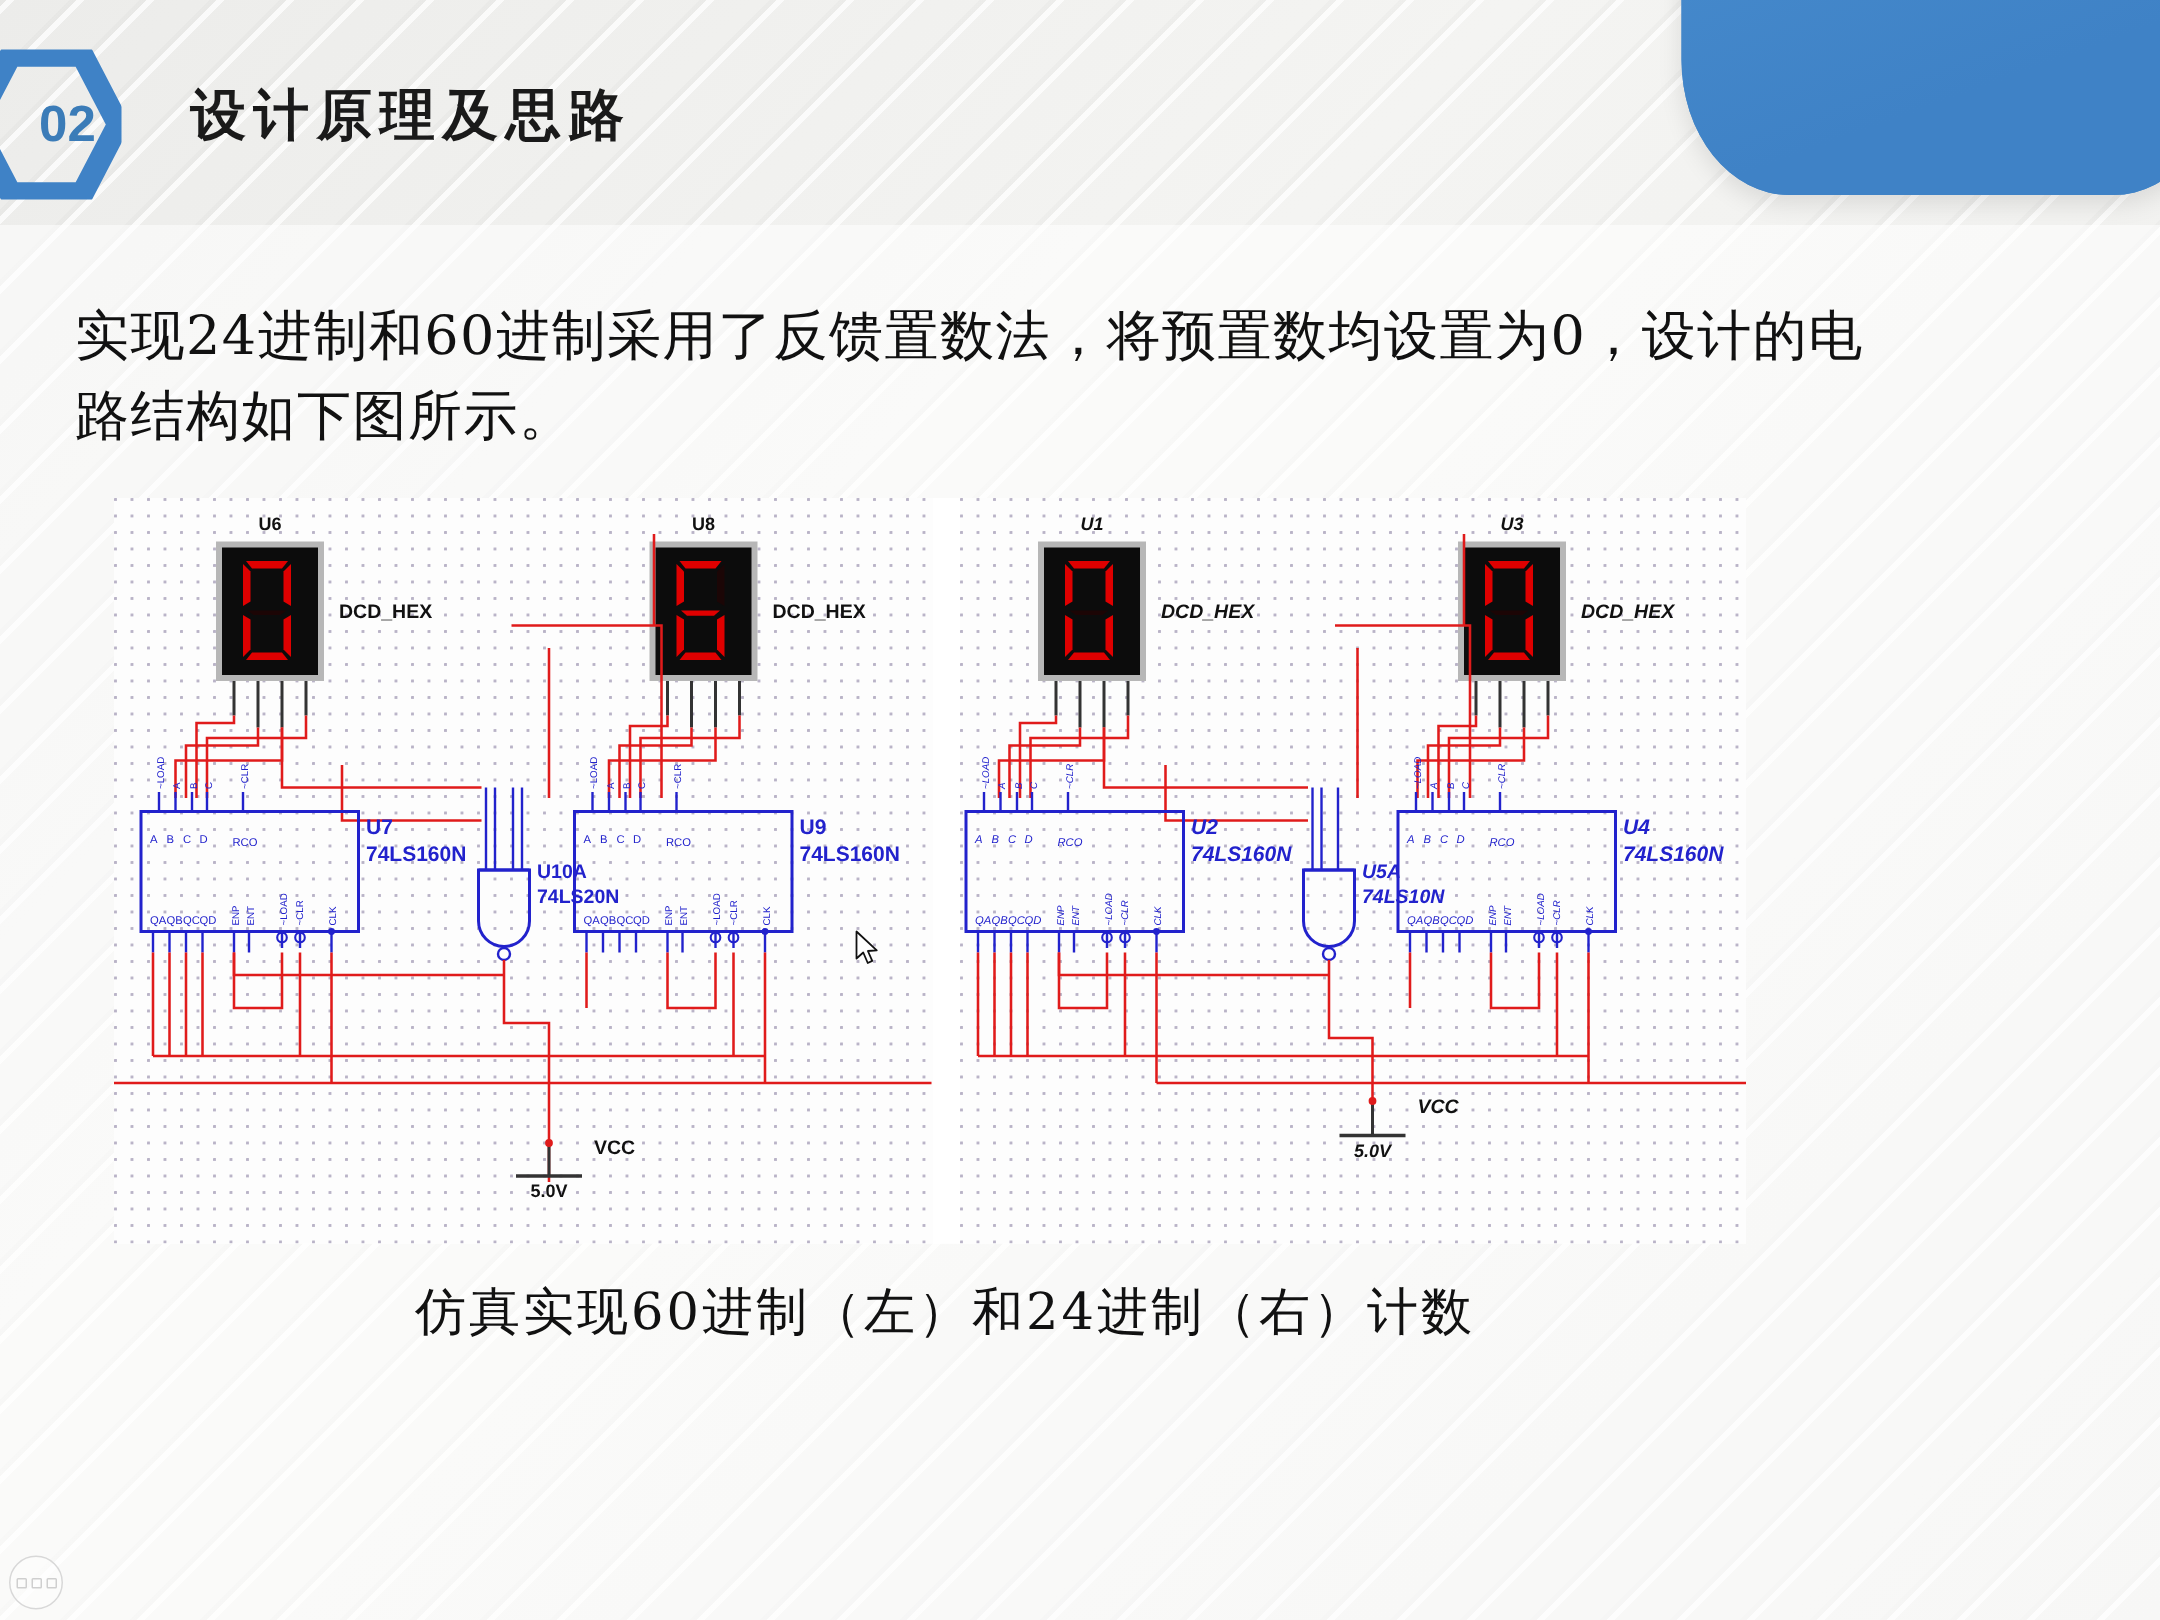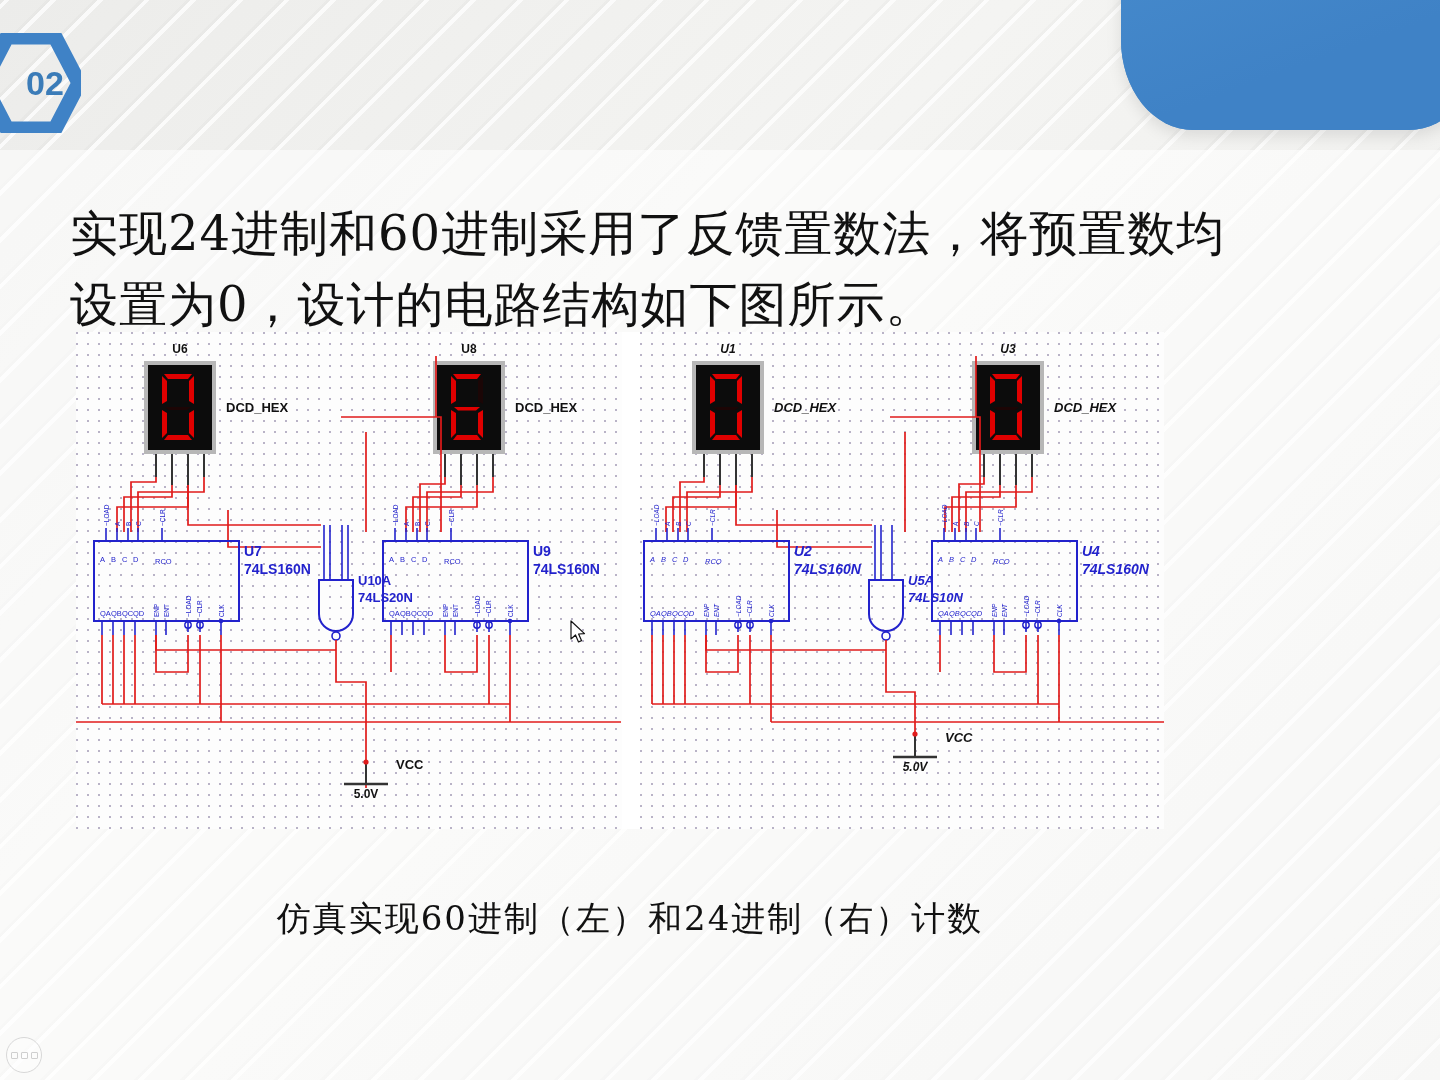--- a/index.html
+++ b/index.html
@@ -81,25 +81,24 @@
     letter-spacing: 5px;
     white-space: nowrap;
   }
 
   
   #body-paragraph {
     position: absolute;
     left: 50px; top: 198px;
     width: 1200px;
     font-family: "DejaVu Serif", serif;
-    font-size: 48px;
+    font-size: 36px;
     line-height: 1.48;
     color: #111;
     letter-spacing: 1px;
-    margin-left: 20px;
   }
 
   
   #figure-wrap {
     position: absolute;
     left: 76px; top: 332px;
     width: 1088px; height: 497px;
     background: #ffffff;
     display: flex;
     align-items: flex-end;
@@ -114,21 +113,21 @@
   }
   #circuit-panel-left  { width: 546px; }
   #panel-gap { width: 18px; height: 497px; background: #ffffff; }
   #circuit-panel-right { width: 524px; font-style: italic; }
 
   .circuit-svg { position: absolute; left: 0; top: 0; }
 
   
   #figure-caption {
     position: absolute;
-    left: 0; top: 896px; width: 1260px;
+    left: 0; top: 852px; width: 1260px;
     text-align: center;
     font-family: "DejaVu Serif", serif;
     font-size: 34px;
     color: #111;
     letter-spacing: 2px;
   }
 
   
   #more-options-button {
     position: absolute; left: 6px; top: 1037px;
@@ -158,20 +157,21 @@
 
 <div id="header">
 
   <div id="section-badge">
     <svg width="100" height="100" viewBox="0 0 100 100">
       <polygon points="26,4 74,4 98,50 74,96 26,96 2,50" fill="none" stroke="#3f82c6" stroke-width="15" stroke-linejoin="round"></polygon>
     </svg>
     <div id="section-number">02</div>
   </div>
 
+  <div id="header-title">设计原理及思路</div>
 </div>
 
 <div id="body-paragraph">实现24进制和60进制采用了反馈置数法，将预置数均设置为0，设计的电路结构如下图所示。</div>
 
 <div id="figure-wrap">
 
   <div class="circuit-panel" id="circuit-panel-left">
     <svg class="circuit-svg" width="546" height="497" viewBox="0 0 546 497">
       <defs>
         <g id="seg7L"></g>

